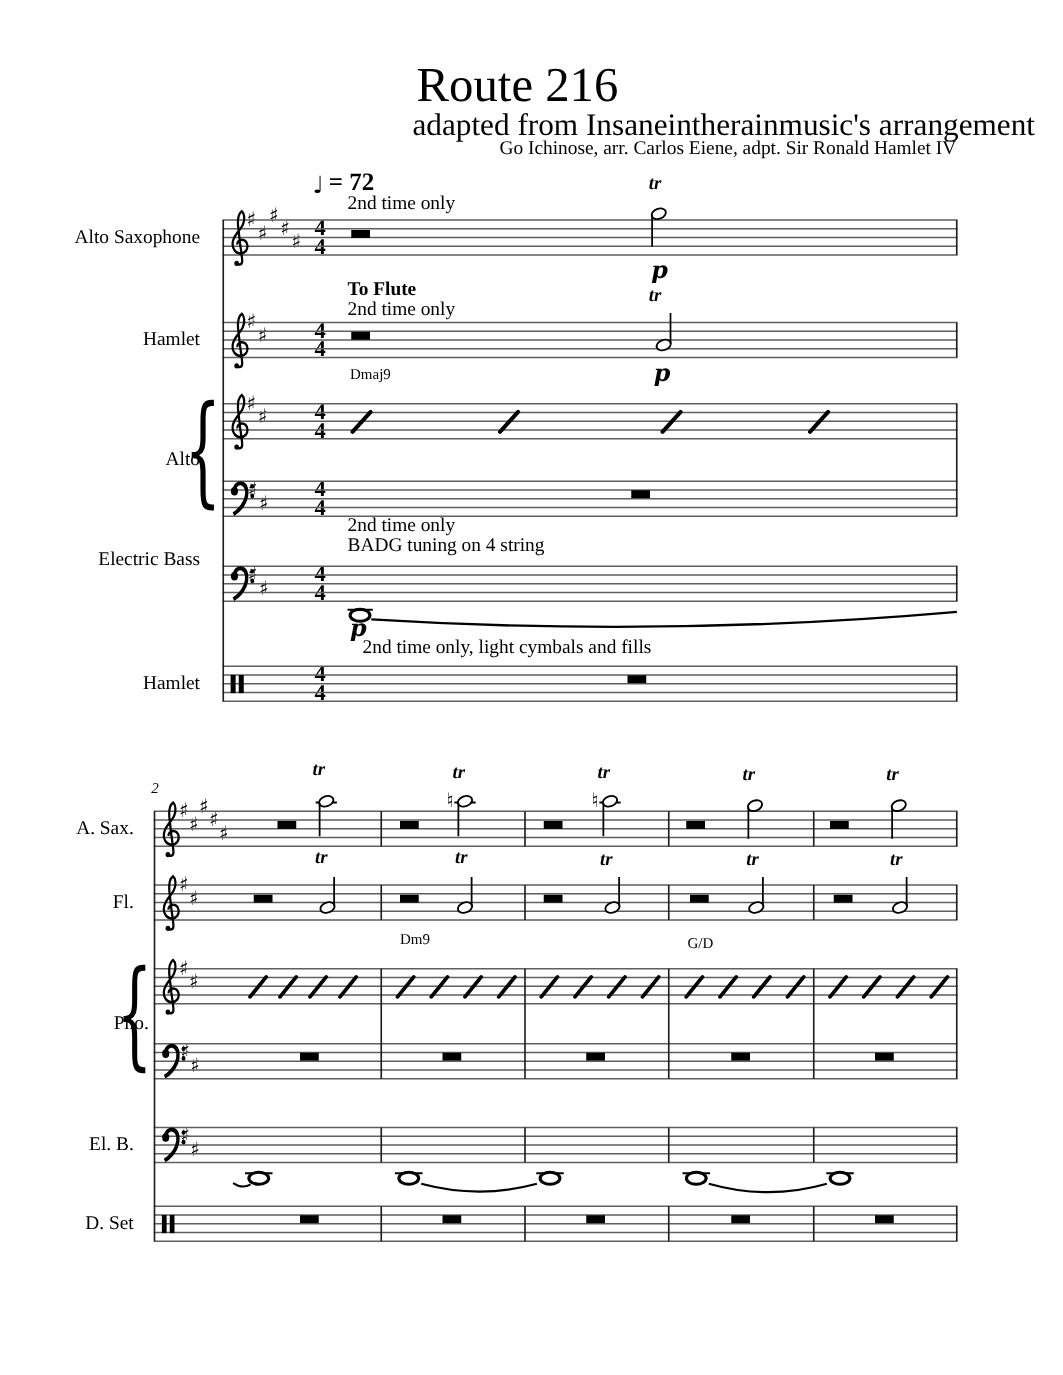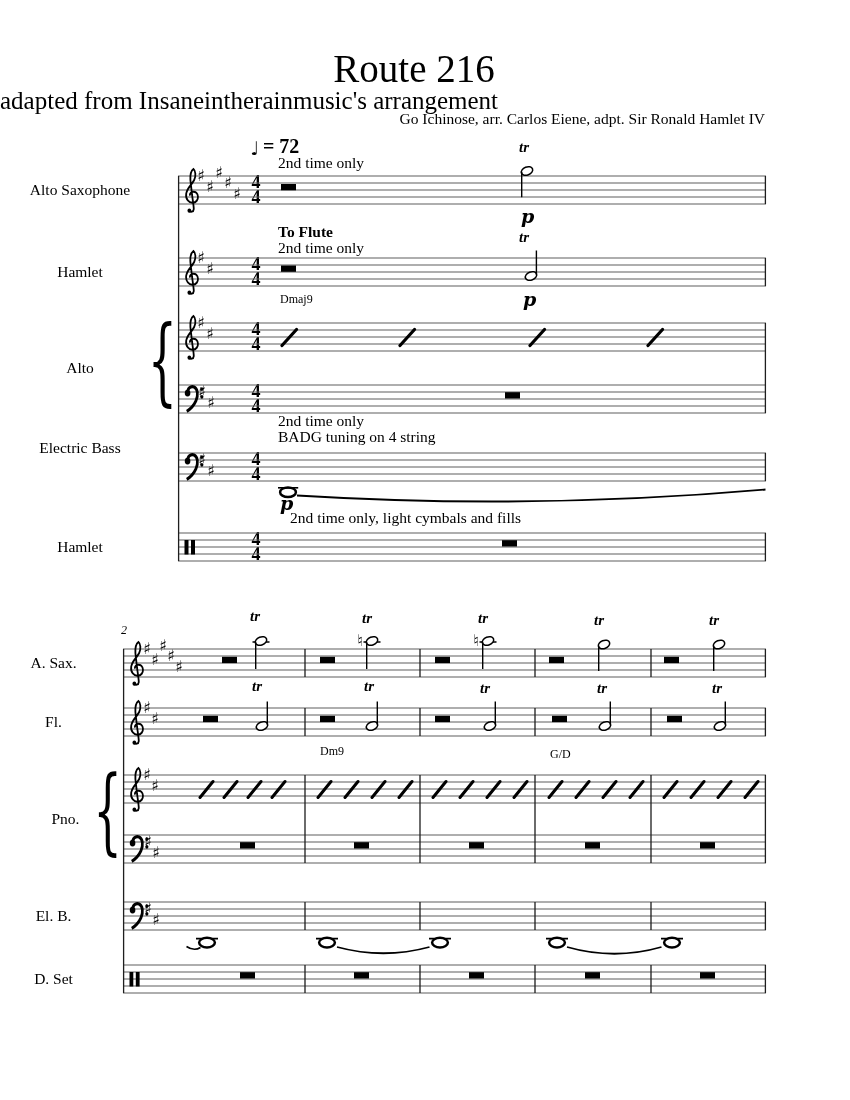--- a/index.html
+++ b/index.html
@@ -2,34 +2,34 @@
 <html><head>
 <meta charset="utf-8">
 <style>
   html,body{margin:0;padding:0}
   body{width:850px;height:1100px;background:#fff;position:relative;overflow:hidden;
        font-family:"Liberation Serif","DejaVu Serif",serif;color:#000}
   .t{position:absolute;white-space:nowrap;color:#000}
   .ser15{font-size:15.5px;line-height:15.5px}
   .b{font-weight:bold}
   .it{font-style:italic}
-  .lblr{text-align:center}
+  .lblr{text-align:right}
   .trm{font:italic bold 15px/15px "Liberation Serif","DejaVu Serif",serif}
   .dyn{font:italic bold 19px/19px "DejaVu Serif",serif}
   .acc{font-family:"DejaVu Sans",sans-serif;font-size:16px;line-height:16px;transform:translate(-50%,-52%)}
   .ts{font:bold 18px/14.5px "Liberation Serif","DejaVu Serif",serif;width:20px;text-align:center}
   .ts span{display:block}
   .chord{font-size:12px;line-height:15.5px}
   svg{position:absolute;left:0;top:0}
 </style>
 </head>
 <body>
 
 <div class="t" style="left:0;top:48px;width:828px;text-align:center;font-size:39px;line-height:42px">Route 216</div>
-<div class="t" style="left:0;top:88px;width:828px;text-align:left;font-size:25px;line-height:26px">adapted from Insaneintherainmusic's arrangement</div>
+<div class="t" style="left:0;top:88px;width:828px;text-align:right;font-size:25px;line-height:26px">adapted from Insaneintherainmusic's arrangement</div>
 <div class="t" style="right:85px;top:111px;font-size:15.5px;line-height:16px">Go Ichinose, arr. Carlos Eiene, adpt. Sir Ronald Hamlet IV</div>
 
 <div class="t" style="left:250px;top:135px">
   <span style="font-family:'DejaVu Sans',sans-serif;font-size:19px;vertical-align:-2px">♩</span>
   <span class="b" style="font-size:20px">= 72</span>
 </div>
 
 <div class="t ser15 lblr" style="left:0;top:182px;width:160px">Alto Saxophone</div>
 <div class="t ser15 lblr" style="left:0;top:264px;width:160px">Hamlet</div>
 <div class="t ser15 lblr" style="left:0;top:360px;width:160px">Alto</div>

